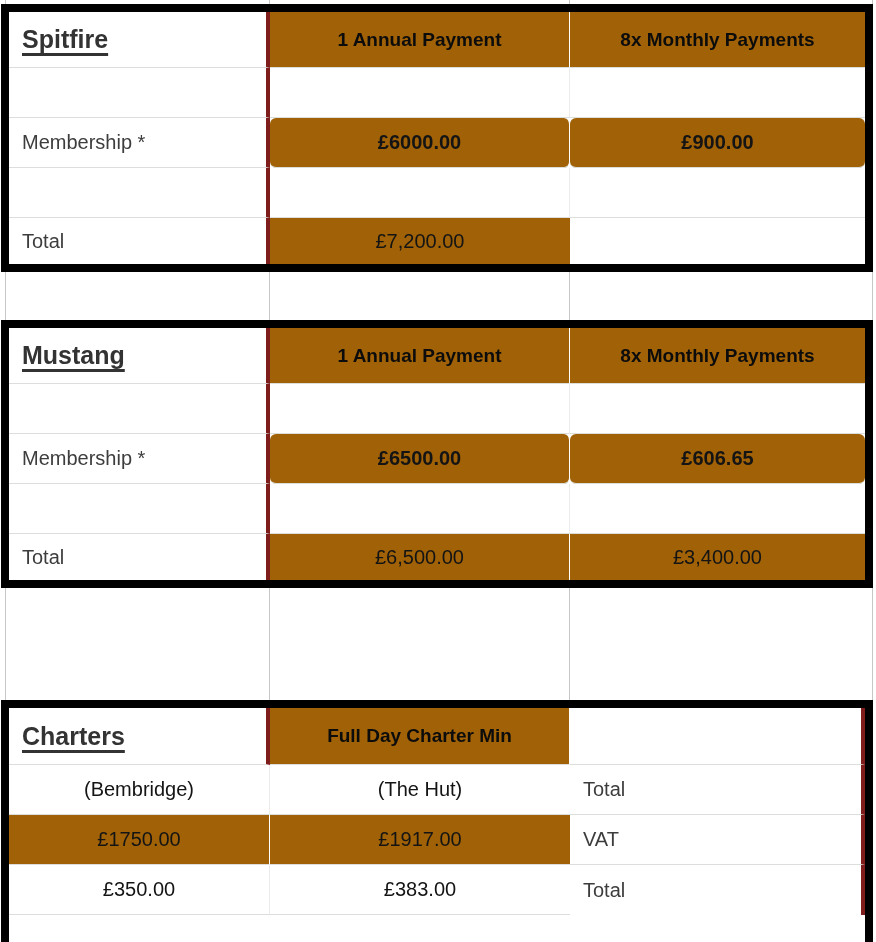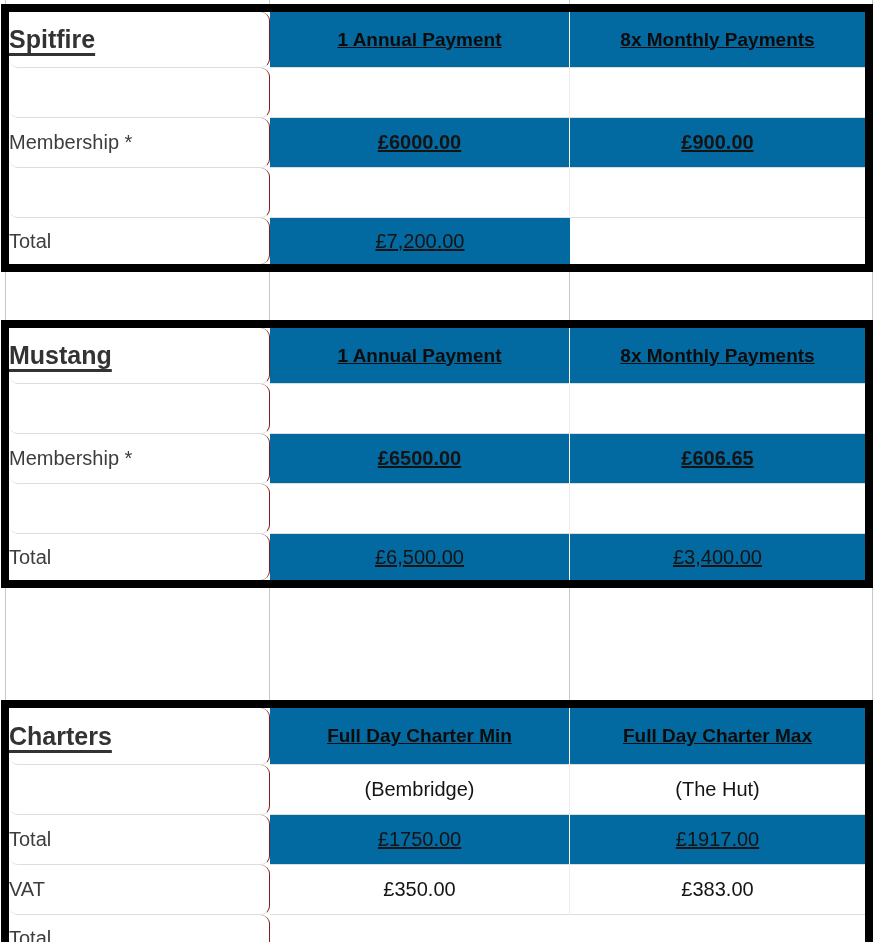--- a/index.html
+++ b/index.html
@@ -14,27 +14,27 @@
   .tbl{
     position:absolute;left:1px;width:872px;box-sizing:border-box;
     border:8px solid #000;background:#fff;display:grid;
     grid-template-columns:261px 300px 1fr;z-index:1;
   }
   .t1{top:4px;height:268px;grid-template-rows:56px 50px 50px 50px 1fr;}
   .t2{top:320px;height:268px;grid-template-rows:56px 50px 50px 50px 1fr;}
   .t3{top:668px;height:270px;grid-template-rows:57px 50px 50px 50px 1fr;margin-top:32px;}
 
   .cell{display:flex;align-items:center;box-sizing:border-box;border-bottom:1px solid #dcdedc;}
-  .lbl{font-size:20px;color:#3d3d3d;background:#fff;border-right:1px solid #7f1d1d;border-radius:9px;}
+  .lbl{padding-left:13px;font-size:20px;color:#3d3d3d;background:#fff;border-right:4px solid #7f1d1d;}
   .val{justify-content:center;text-align:center;font-size:20px;color:#141414;}
   .mid{border-right:1px solid #ececec;}
-  .stripe{background:#0369a1;text-decoration:underline;}
+  .stripe{background:#a16207;}
   .mid.stripe{border-right-color:#ffffff;}
   .hdr{font-weight:700;font-size:19px;color:#0c0c0c;}
-  .bold{font-weight:700;}
+  .bold{font-weight:700;border-radius:6px;}
   .rlast{border-bottom:none;}
   .title-text{
     font-size:25px;font-weight:700;color:#333333;
     text-decoration:underline;text-decoration-thickness:3px;text-underline-offset:5px;
   }
 </style>
 </head>
 <body>
 
 <div class="vline vl-a"></div>
@@ -87,21 +87,20 @@
   <div class="cell lbl rlast">Total</div>
   <div class="cell val mid stripe rlast">£6,500.00</div>
   <div class="cell val stripe rlast">£3,400.00</div>
 </section>
 
 <section class="tbl t3">
   <div class="cell lbl">
     <span class="title-text">Charters</span>
   </div>
   <div class="cell val hdr stripe mid">Full Day Charter Min</div>
-  <div class="cell val hdr stripe">Full Day Charter Max</div>
 
   <div class="cell lbl"></div>
   <div class="cell val mid">(Bembridge)</div>
   <div class="cell val">(The Hut)</div>
 
   <div class="cell lbl">Total</div>
   <div class="cell val mid stripe">£1750.00</div>
   <div class="cell val stripe">£1917.00</div>
 
   <div class="cell lbl">VAT</div>

